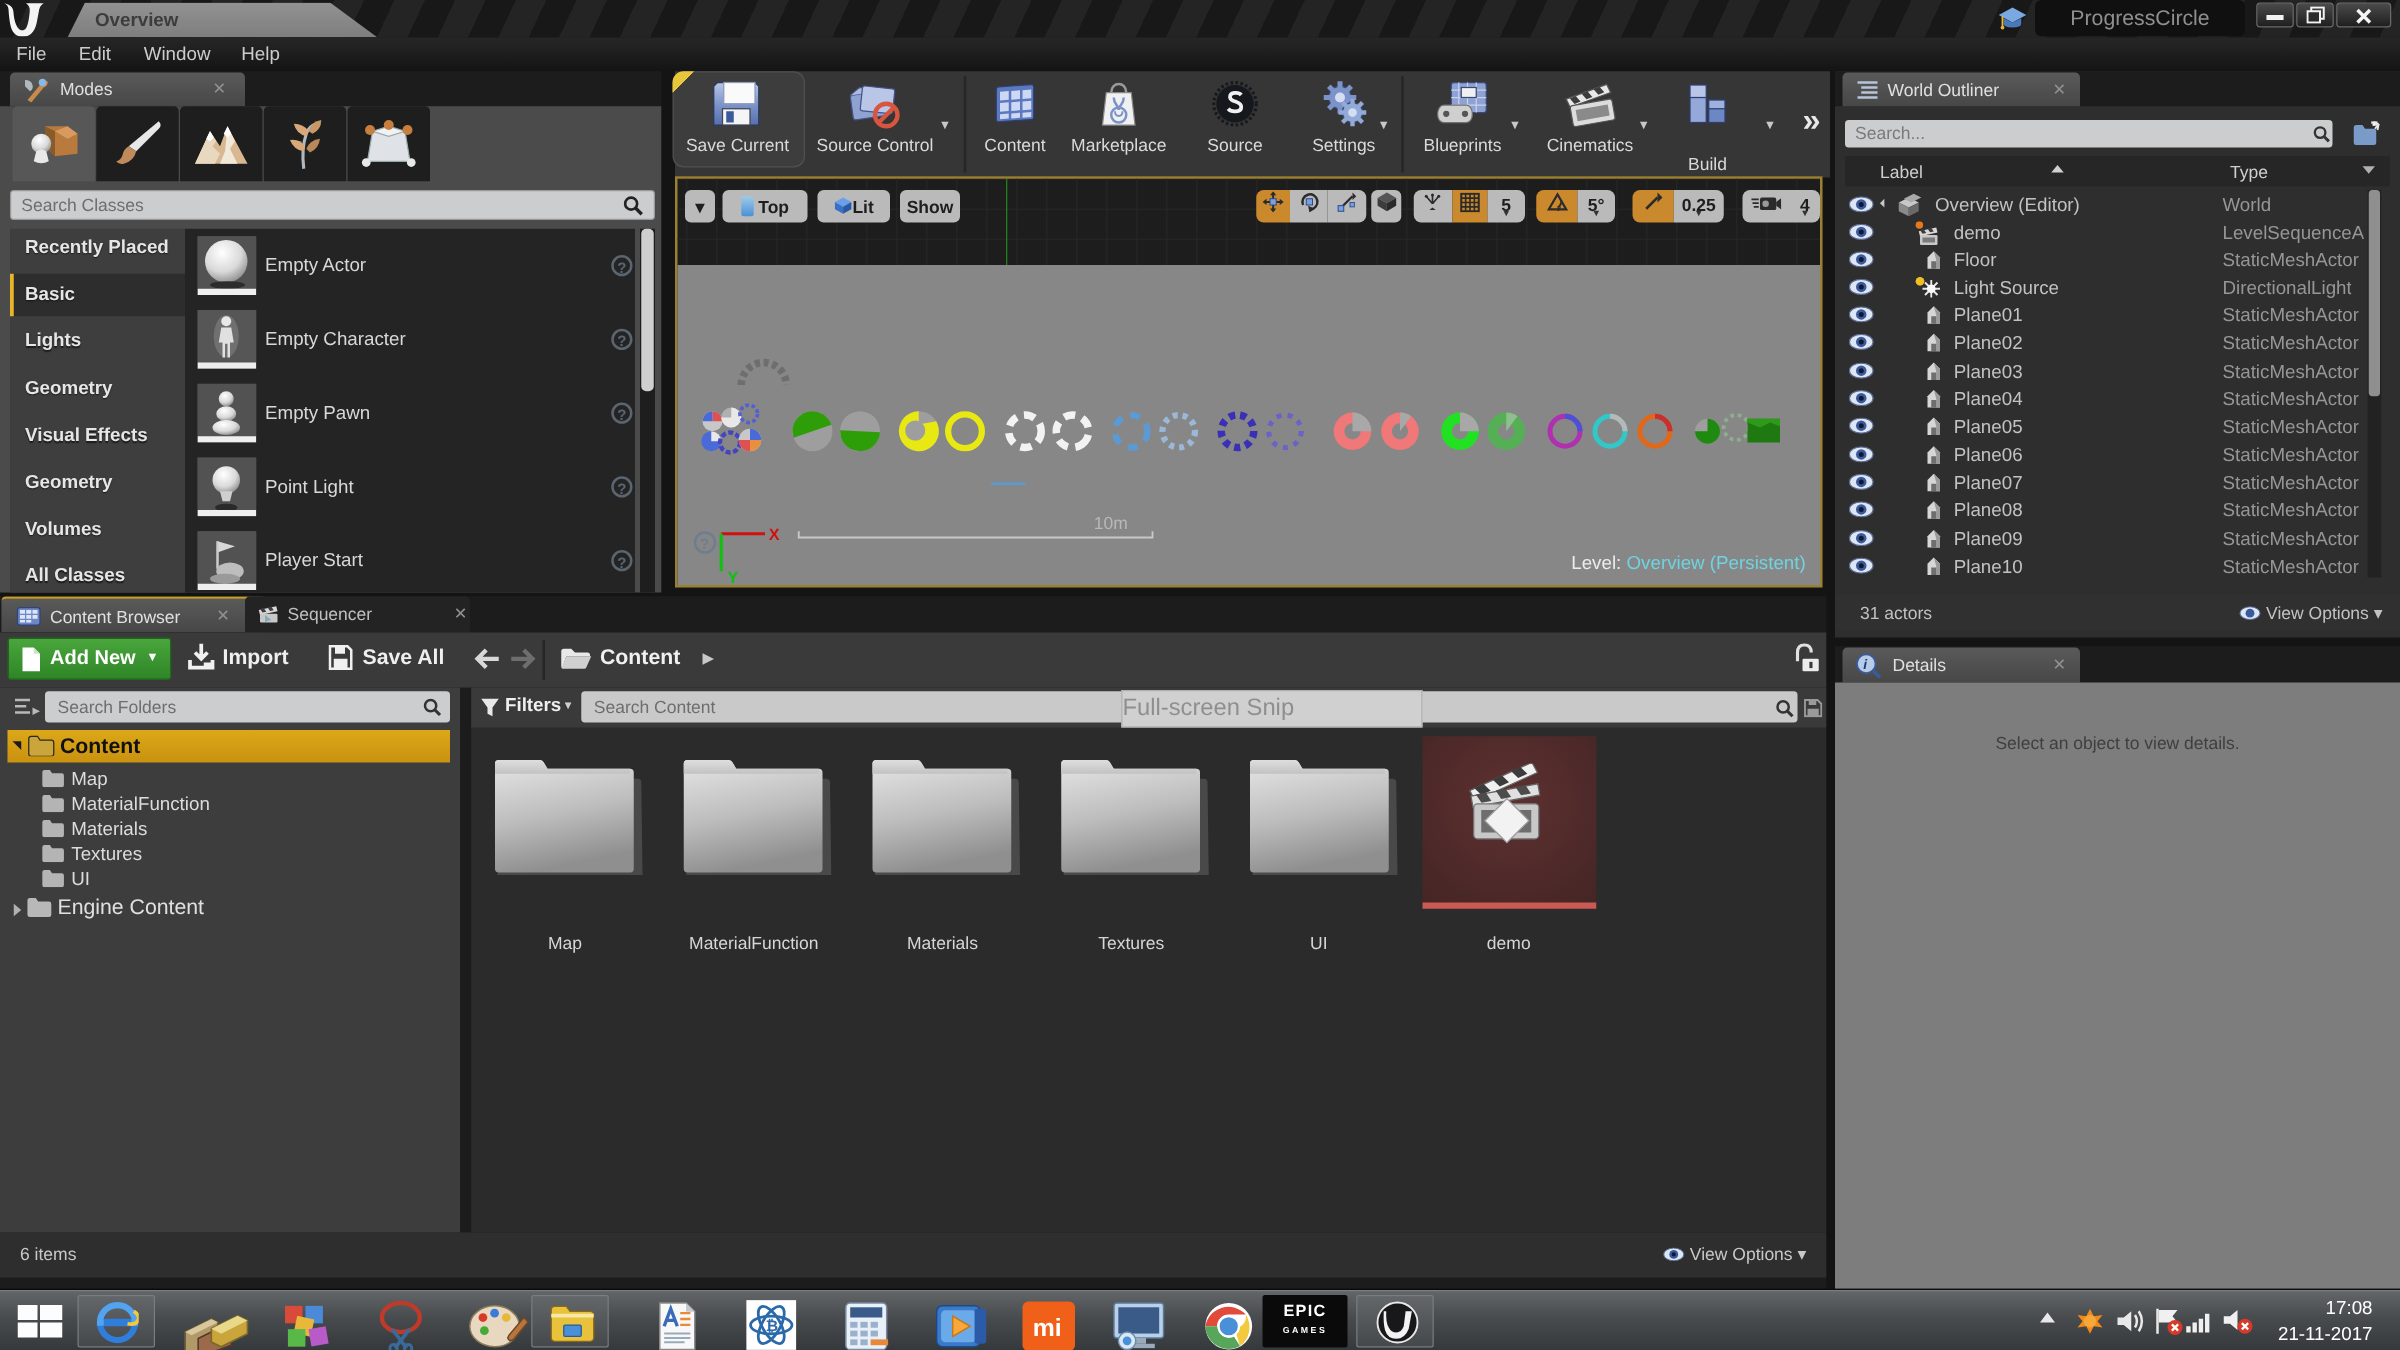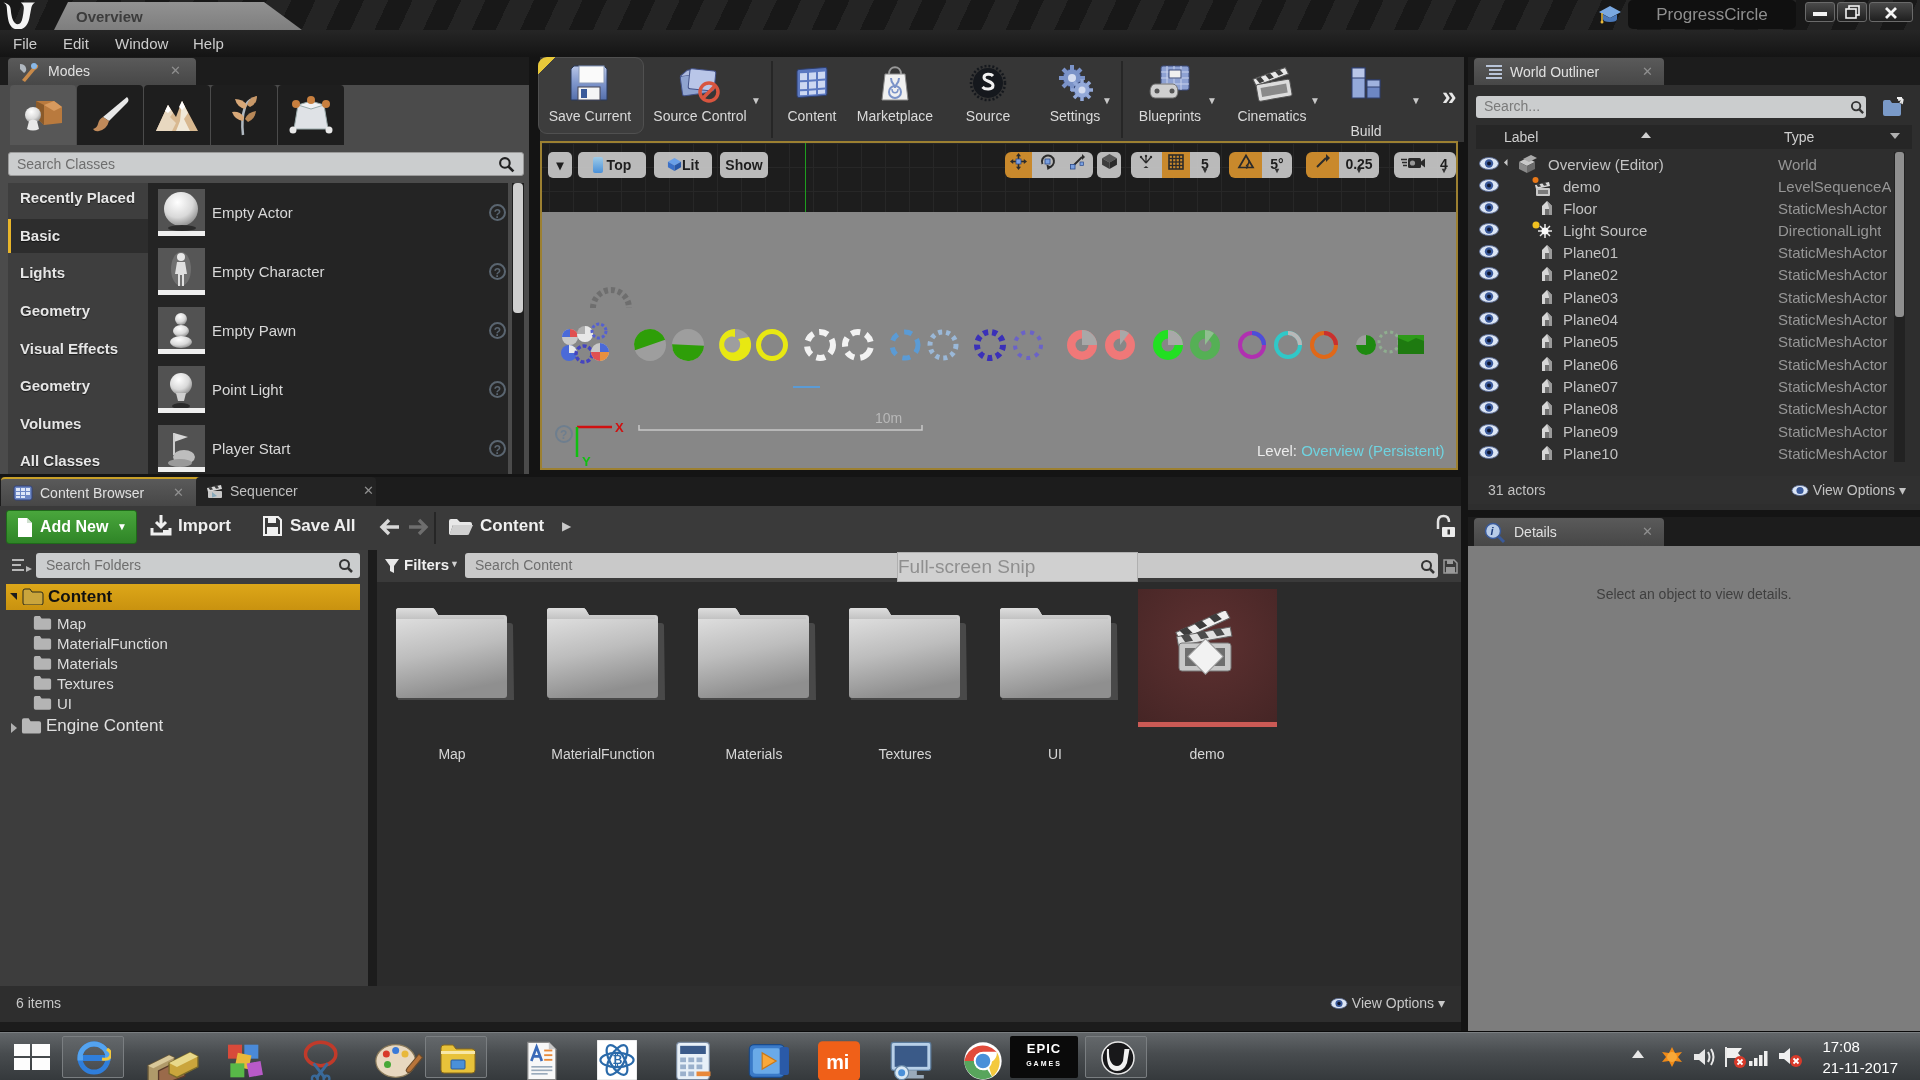--- a/index.html
+++ b/index.html
@@ -107,21 +107,21 @@
 #snip { left:897px; top:75px; width:241px; height:30px; background:#d0d0d0; border:1px solid #b0b0b0; color:#8f8f8f; font-size:19px; line-height:28px; }
 
 
 .ftile { position:absolute; width:128px; height:97px; }
 .flabel { position:absolute; width:160px; text-align:center; font-size:14px; color:#d6d6d6; }
 
 
 #taskbar { left:0; top:1031px; width:1920px; height:49px; background:linear-gradient(#63676a,#484c4f 45%,#35393c); border-top:1px solid #0a0a0a; box-shadow:inset 0 1px 0 #7a7e81; }
 .tbicon { position:absolute; top:4px; width:62px; height:42px; }
 .tbhl { background:linear-gradient(#63676a,#44484b); border:1px solid #7a7e81; border-radius:2px; }
-#clock { position:absolute; right:22px; top:4px; text-align:left; color:#fff; font-size:15px; line-height:21px; }
+#clock { position:absolute; right:22px; top:4px; text-align:right; color:#fff; font-size:15px; line-height:21px; }
 </style>
 </head>
 <body>
 <div id="stage">
   <svg width="0" height="0" style="position:absolute">
     <defs>
       <radialGradient id="gsph" cx="40%" cy="30%" r="75%">
         <stop offset="0%" stop-color="#ffffff"></stop>
           <stop offset="60%" stop-color="#d9d9d9"></stop>
           <stop offset="100%" stop-color="#8a8a8a"></stop>

